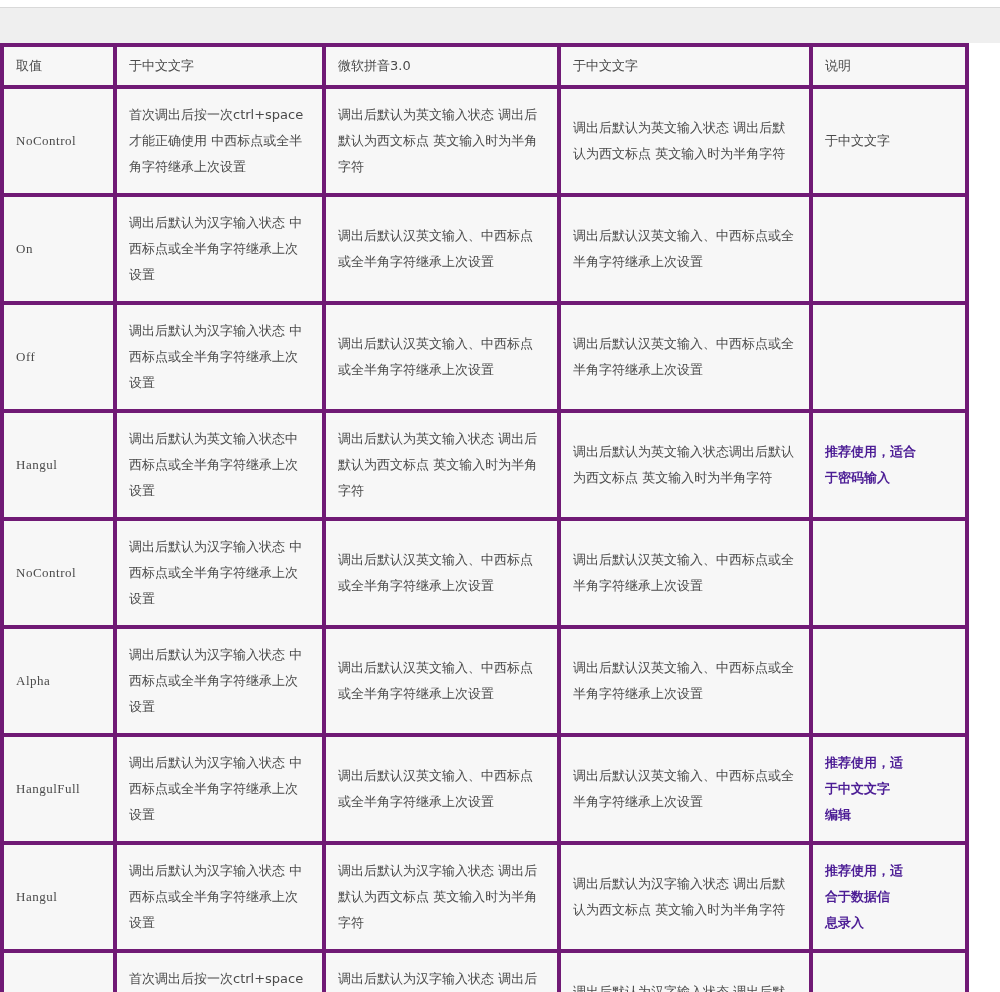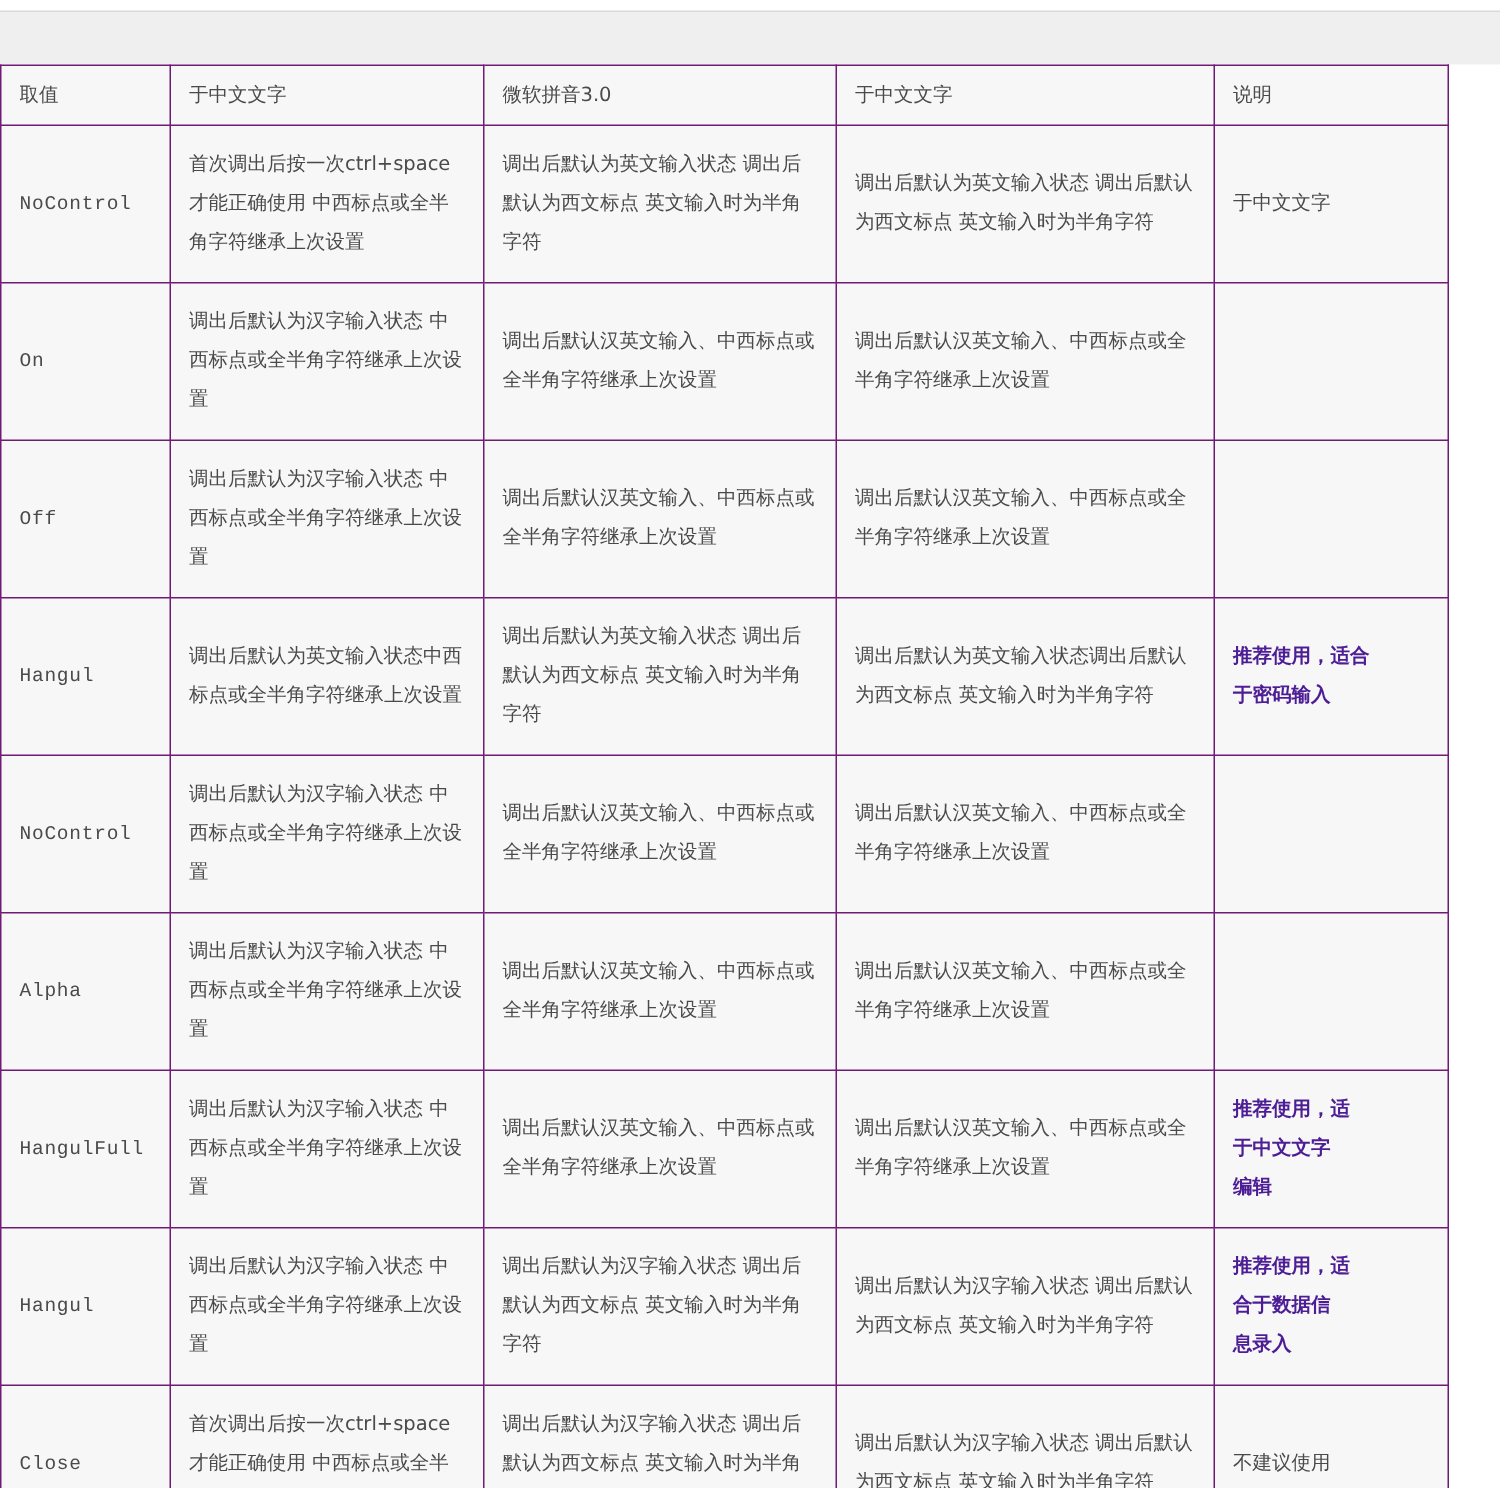--- a/index.html
+++ b/index.html
@@ -21,34 +21,34 @@
   }
   .gray-band { height: 35px; background: #efefef; }
 
   table.ime-table {
     border-collapse: collapse;
     table-layout: fixed;
     width: 965px;
     background: #f7f7f7;
   }
   .ime-table th, .ime-table td {
-    border: 1px solid #701a75;
+    border: 4px solid #701a75;
     vertical-align: middle;
     text-align: left;
     font-size: 13px;
     color: #4a4a4a;
     font-weight: normal;
     padding: 9px 12px;
     line-height: 26px;
     word-break: break-word;
   }
   .ime-table thead th { height: 40px; padding: 6px 12px; }
   .ime-table tbody td { padding: 13px 12px; }
   td.value-cell {
-    font-family: Liberation Mono, monospace;
+    font-family: Liberation Serif, serif;
     letter-spacing: 0.5px;
   }
   td.note-cell { white-space: pre-line; }
   td.bold-note { font-weight: bold; color: #4c1d95; }
 </style>
 </head>
 <body>
 
 <div>
   <div class="top-rule"></div>

